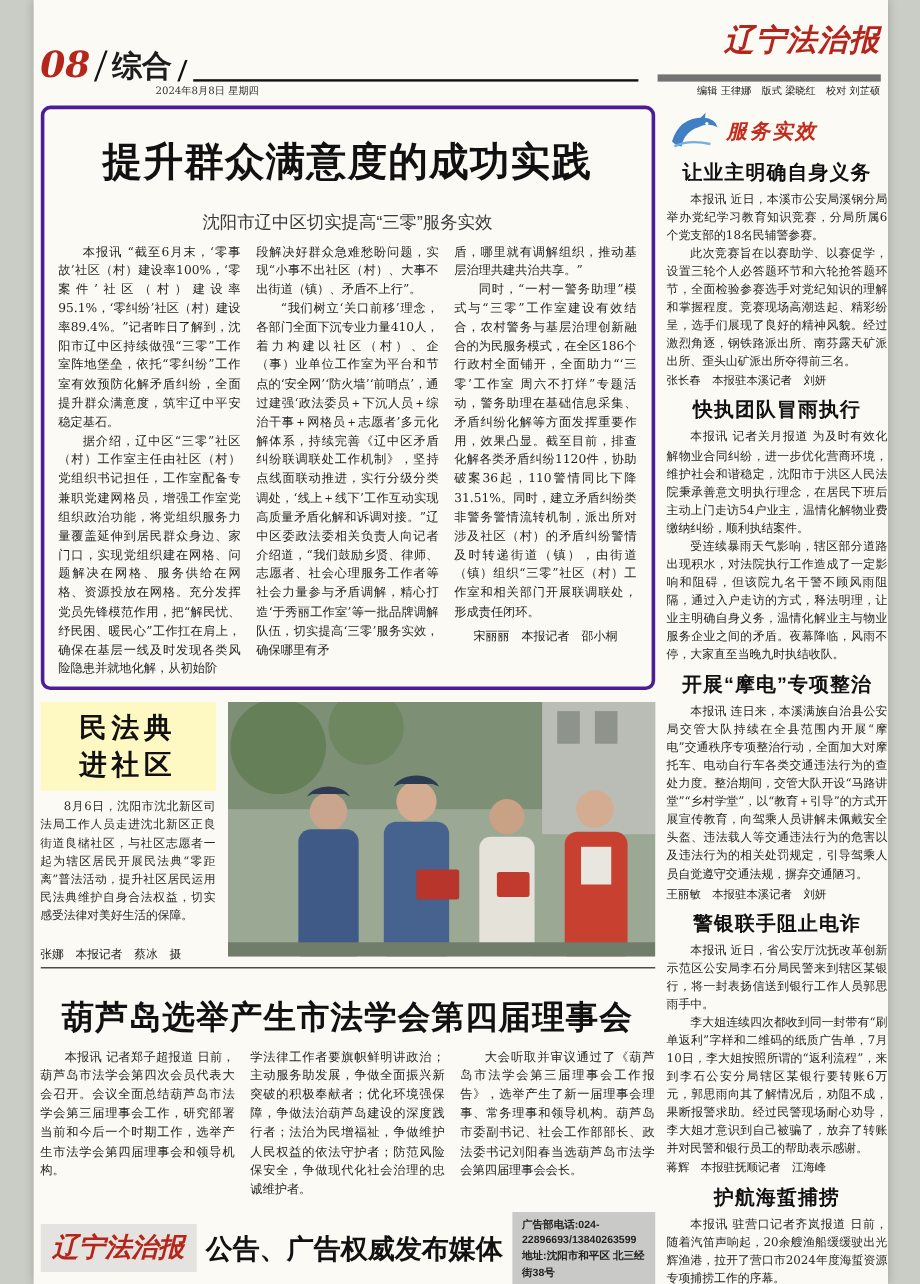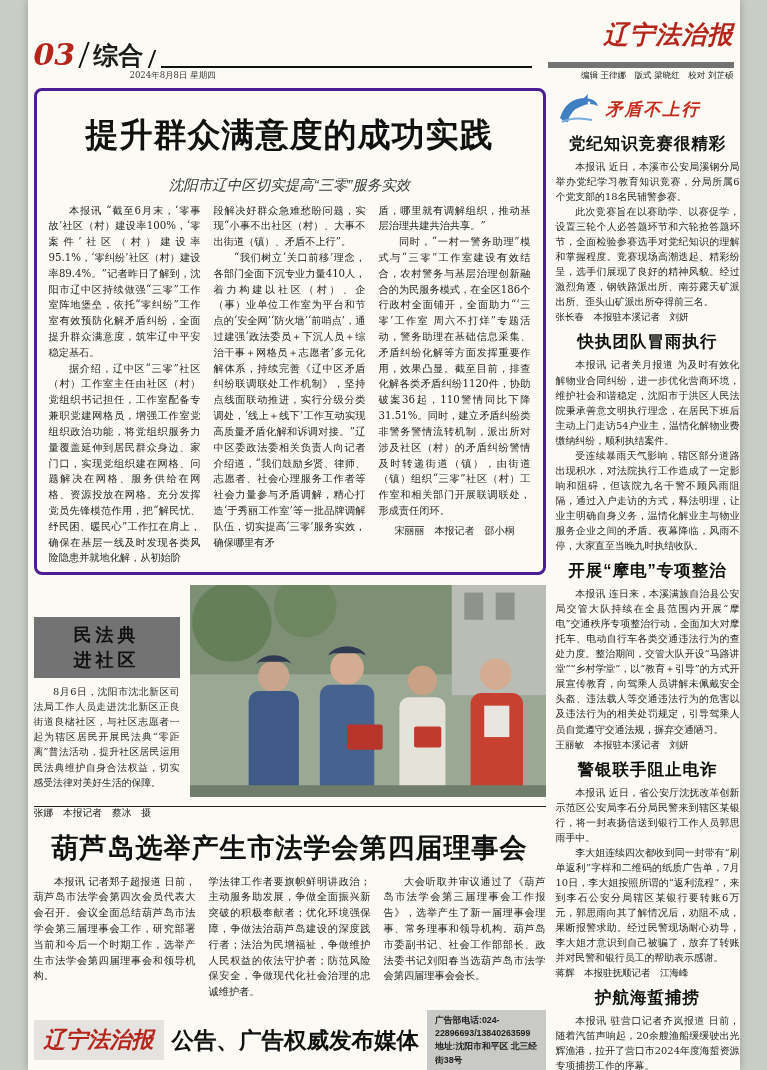--- a/index.html
+++ b/index.html
@@ -31,31 +31,31 @@
   .staff-line{border-top:6px solid #737373;margin-top:15px;padding-top:2px;font-size:8.5px;color:#222;}
   
   .body-row{display:flex;gap:10px;margin-top:6px;}
   .main-col{width:512px;flex:none;}
   .side-col{width:184px;flex:none;}
   
   .lead-box{border:3px solid #4c1d95;border-radius:8px;padding:4px 12px 6px;}
   .lead-hl{text-align:center;font-family:"Liberation Sans",sans-serif;font-weight:900;
     font-size:33px;letter-spacing:1px;line-height:1.1;color:#111;}
   .lead-sub{text-align:center;font-size:14.5px;color:#3a3a3a;margin:7px 0 8px;
-    font-family:"Liberation Sans",sans-serif;font-style:italic;}
+    font-family:"Liberation Sans",sans-serif;}
   .cols{display:flex;gap:13px;}
   .col{flex:1;font-size:10.2px;line-height:1.55;text-align:justify;color:#252525;}
   .col p{margin:0;text-indent:2em;}
   .col.cont p:first-child{text-indent:0;}
   .byline{text-align:center;font-size:10px;margin-top:4px;color:#222;}
   
   .photo-row{display:flex;gap:10px;margin-top:10px;height:212px;}
   .photo-left{width:146px;flex:none;display:flex;flex-direction:column;}
-  .mfd-title{background:#737373;text-align:center;font-family:"Liberation Sans",sans-serif;
-    font-weight:bold;font-size:18px;letter-spacing:4px;line-height:1.35;padding:6px 0;color:#111;margin-top:32px;}
+  .mfd-title{background:#fef9c3;text-align:center;font-family:"Liberation Sans",sans-serif;
+    font-weight:bold;font-size:23px;letter-spacing:4px;line-height:1.35;padding:6px 0;color:#111;}
   .photo-cap{font-size:9.8px;line-height:1.55;text-align:justify;margin-top:6px;text-indent:2em;color:#2a2a2a;}
   .photo-byline{font-size:9.8px;margin-top:17px;color:#222;}
   .photo-frame{flex:1;overflow:hidden;background:#8a9a86;}
   .photo-frame svg{display:block;width:100%;height:100%;}
   .hr-rule{border:none;border-top:1.5px solid #222;margin:9px 0 7px;}
   
   .hld-hl{text-align:center;font-family:"Liberation Sans",sans-serif;font-weight:900;
     font-size:27px;letter-spacing:1px;color:#111;margin-bottom:8px;}
   
   .banner{display:flex;align-items:center;gap:8px;margin-top:10px;}
@@ -76,21 +76,21 @@
   .sb-byline{text-align:left;font-size:9.5px;margin-top:2px;color:#222;}
 </style>
 </head>
 <body>
 
 <div class="paper">
 
   <div class="masthead">
     <div class="mh-left">
       <div class="mh-left-top">
-        <span class="page-no">03</span>
+        <span class="page-no">08</span>
         <span class="slash"></span>
         <span class="section-name">综合</span>
         <span class="slash small"></span>
         <span class="mh-rule"></span>
       </div>
       <div class="mh-date">2024年8月8日 星期四</div>
     </div>
     <div class="mh-right">
       <div class="paper-logo">辽宁法治报</div>
       <div class="staff-line">编辑 王律娜　版式 梁晓红　校对 刘芷硕</div>
@@ -195,25 +195,25 @@
     </div>
 
     <div class="side-col">
       <div class="news-brief-logo">
         <svg width="44" height="34" viewBox="0 0 44 34">
           <path d="M4 26 Q10 6 30 6 Q40 7 42 14 Q34 10 26 14 Q14 18 12 30 Q8 30 4 26z" fill="#3f7fc2"></path>
           <path d="M26 8 L32 2 L31 10z" fill="#3f7fc2"></path>
           <circle cx="33" cy="11" r="1.4" fill="#fff"></circle>
           <path d="M6 30 Q18 24 36 28" stroke="#77aede" stroke-width="2" fill="none"></path>
         </svg>
-        <span class="nb-text">矛盾不上行</span>
-      </div>
-
-      <div class="sb-art">
-        <h3 class="sb-hl">党纪知识竞赛很精彩</h3>
+        <span class="nb-text">服务实效</span>
+      </div>
+
+      <div class="sb-art">
+        <h3 class="sb-hl">让业主明确自身义务</h3>
         <div class="sb-body">
             <p>本报讯 近日，本溪市公安局溪钢分局举办党纪学习教育知识竞赛，分局所属6个党支部的18名民辅警参赛。</p>
             <p>此次竞赛旨在以赛助学、以赛促学，设置三轮个人必答题环节和六轮抢答题环节，全面检验参赛选手对党纪知识的理解和掌握程度。竞赛现场高潮迭起、精彩纷呈，选手们展现了良好的精神风貌。经过激烈角逐，钢铁路派出所、南芬露天矿派出所、歪头山矿派出所夺得前三名。</p>
           </div>
         <div class="sb-byline">张长春　本报驻本溪记者　刘妍</div>
       </div>
 
       <div class="sb-art">
         <h3 class="sb-hl">快执团队冒雨执行</h3>
         <div class="sb-body">

